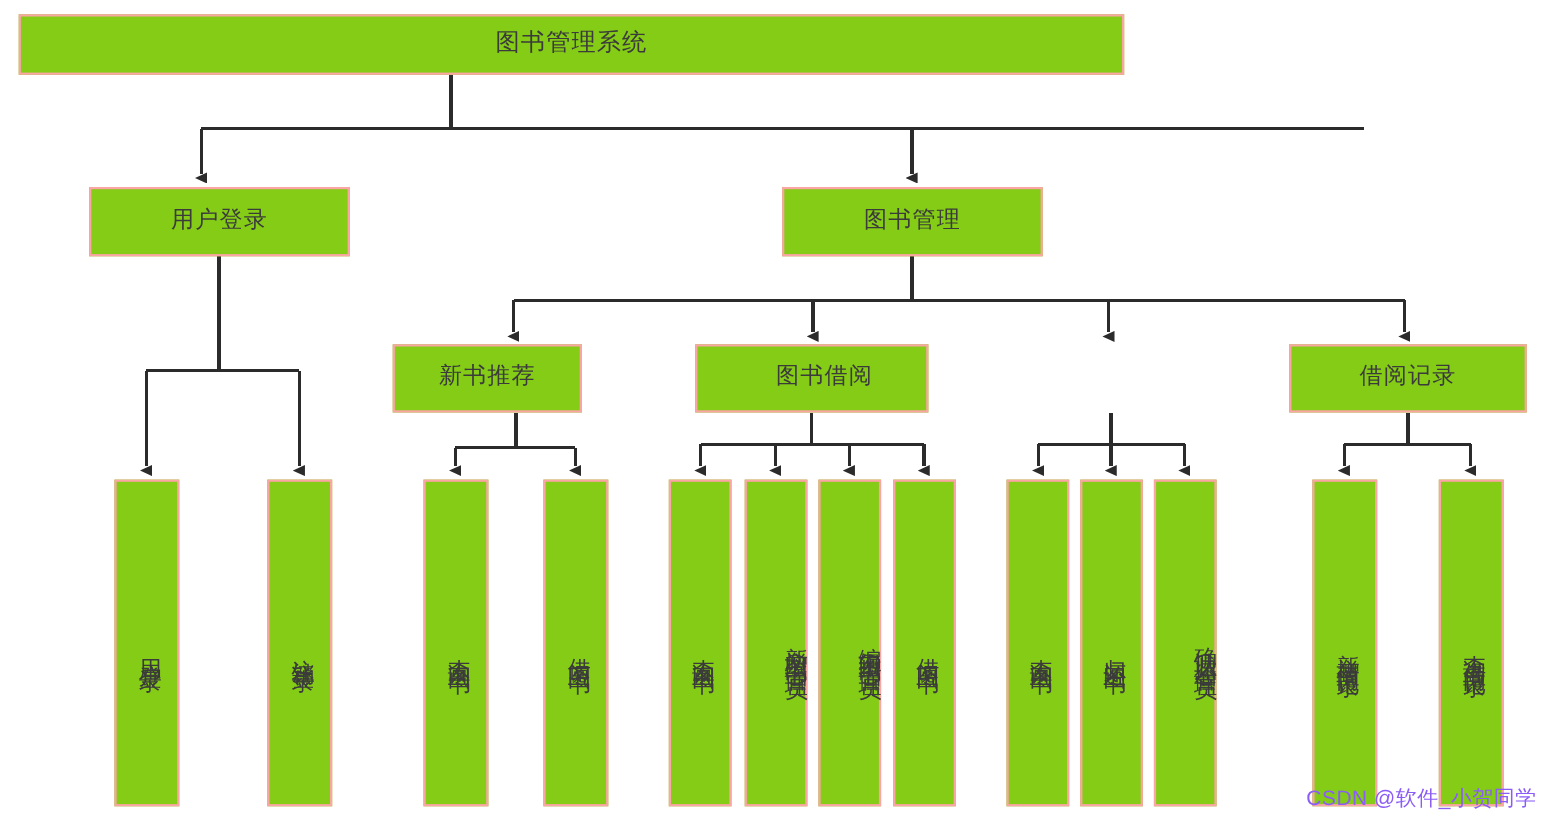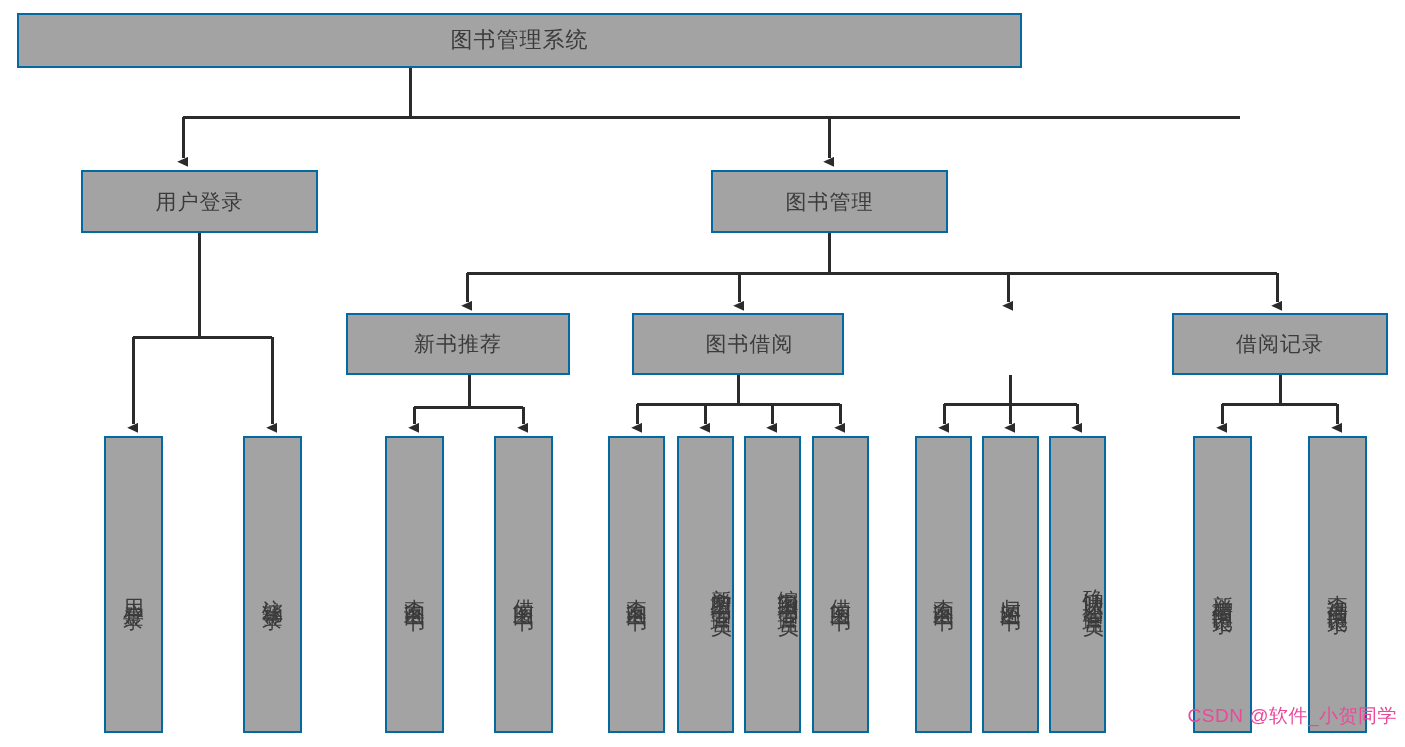--- a/index.html
+++ b/index.html
@@ -22,27 +22,28 @@
     position: absolute;
     left: 0;
     top: 0;
     width: 1405px;
     height: 747px;
     pointer-events: none;
   }
   .node {
     position: absolute;
     box-sizing: border-box;
-    background: #a3a3a3;
-    border: 2px solid #0369a1;
+    background: #84cc16;
+    border: 2px solid #fca5a5;
     display: flex;
     align-items: center;
     justify-content: center;
     color: #3b3b3b;
     z-index: 2;
+    font-family: Liberation Mono, monospace;
   }
   .node.horiz {
     font-size: 21px;
     letter-spacing: 1px;
     line-height: 1.2;
     text-align: center;
   }
   .node.root {
     font-size: 22px;
   }
@@ -57,23 +58,23 @@
     justify-content: center;
     text-align: left;
     white-space: nowrap;
   }
   .node.leaf.centerable {
     align-items: center;
   }
   .watermark {
     position: absolute;
     right: 8px;
-    bottom: 18px;
+    bottom: 8px;
     font-size: 19px;
-    color: #ec4899;
+    color: #8b5cf6;
     white-space: nowrap;
     z-index: 3;
     letter-spacing: 0.5px;
   }
 </style>
 </head>
 <body>
 
 <div id="canvas">
 
@@ -125,21 +126,21 @@
       <path d="M1222,404 L1222,424" marker-end="url(#arrow)"></path>
       <path d="M1337,404 L1337,424" marker-end="url(#arrow)"></path>
     </g>
   </svg>
 
   <div class="node horiz root" style="left: 17px; top: 13px; width: 1005px; height: 55px;">图书管理系统</div>
 
   <div class="node horiz" style="left: 81px; top: 170px; width: 237px; height: 63px;">用户登录</div>
   <div class="node horiz" style="left: 711px; top: 170px; width: 237px; height: 63px;">图书管理</div>
 
-  <div class="node horiz" style="left: 346px; top: 313px; width: 224px; height: 62px;">新书推荐</div>
+  <div class="node horiz" style="left: 357px; top: 313px; width: 172px; height: 62px;">新书推荐</div>
   <div class="node horiz" style="left: 632px; top: 313px; width: 212px; height: 62px; padding-left: 23px;">图书借阅</div>
   <div class="node horiz" style="left: 1172px; top: 313px; width: 216px; height: 62px;">借阅记录</div>
 
   <div class="node leaf centerable" style="left: 104px; top: 436px; width: 59px; height: 297px;">用户登录</div>
   <div class="node leaf centerable" style="left: 243px; top: 436px; width: 59px; height: 297px;">注销登录</div>
   <div class="node leaf centerable" style="left: 385px; top: 436px; width: 59px; height: 297px;">查询图书</div>
   <div class="node leaf centerable" style="left: 494px; top: 436px; width: 59px; height: 297px;">借阅图书</div>
   <div class="node leaf centerable" style="left: 608px; top: 436px; width: 57px; height: 297px;">查询图书</div>
   <div class="node leaf" style="left: 677px; top: 436px; width: 57px; height: 297px;">新增图书（管理员）</div>
   <div class="node leaf" style="left: 744px; top: 436px; width: 57px; height: 297px;">编辑图书（管理员）</div>

